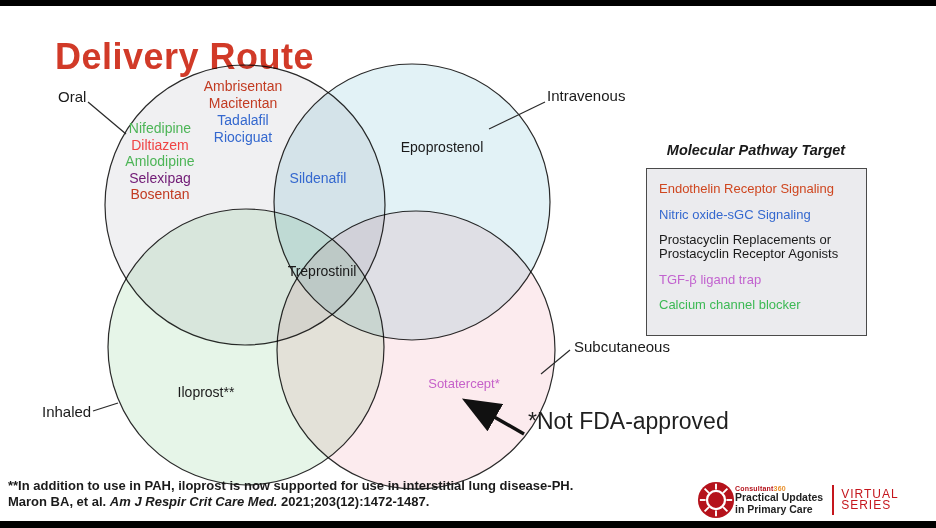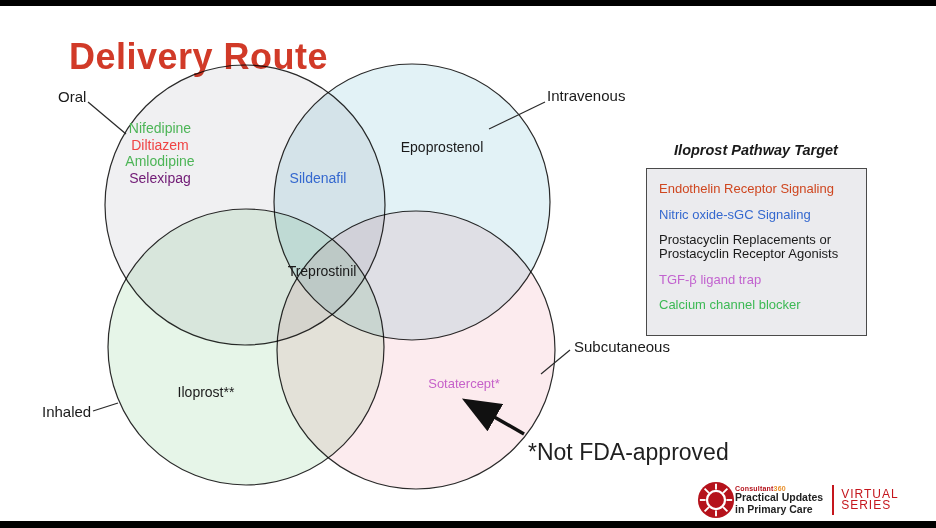--- a/index.html
+++ b/index.html
@@ -3,28 +3,28 @@
 <meta charset="utf-8">
 <style>
   html,body{margin:0;padding:0;background:#000;}
   .slide{
     position:relative;width:936px;height:528px;background:#ffffff;overflow:hidden;
     font-family:"Liberation Sans", sans-serif;color:#1a1a1a;
   }
   .bar{position:absolute;left:0;width:936px;background:#000;}
   .bar.top{top:0;height:6px;}
   .bar.bottom{bottom:0;height:7px;}
-  .title{position:absolute;left:69px;top:12px;font-size:36px;letter-spacing:.5px;}
+  .title{position:absolute;left:55px;top:12px;font-size:36px;letter-spacing:.5px;}
   .venn-svg{position:absolute;left:0;top:0;}
   .venn-svg circle{mix-blend-mode:multiply;}
   .lbl{position:absolute;white-space:nowrap;}
   .route-label{font-size:15px;color:#1a1a1a;}
   .drug-group{position:absolute;text-align:center;font-size:14px;line-height:17px;}
   .drug-single{position:absolute;text-align:center;font-size:14px;white-space:nowrap;}
-  .note-fda{position:absolute;left:528px;top:439px;font-size:23px;color:#1f1f1f;}
+  .note-fda{position:absolute;left:528px;top:408px;font-size:23px;color:#1f1f1f;}
   .legend-title{position:absolute;left:645px;top:142px;width:222px;text-align:center;
     font-size:14.5px;font-weight:bold;font-style:italic;}
   .legend-box{position:absolute;left:646px;top:168px;width:199px;height:135px;
     background:#ebebee;border:1.6px solid #4a4a4a;padding:13px 8px 18px 12px;}
   .legend-item{font-size:13px;line-height:14px;margin-bottom:11.5px;}
   .footnote{position:absolute;left:8px;top:478px;font-size:13px;font-weight:bold;line-height:15.5px;}
   .footnote .journal{font-style:italic;}
   .brand{position:absolute;left:697px;top:479px;height:42px;display:flex;align-items:center;}
   .brand-logo{width:38px;height:38px;}
   .brand-text{line-height:1.05;}
@@ -57,44 +57,55 @@
     <line x1="93" y1="411" x2="118" y2="403" stroke="#2a2a2a" stroke-width="1.2"></line>
     <line x1="570" y1="350" x2="541" y2="374" stroke="#2a2a2a" stroke-width="1.2"></line>
     <line x1="524" y1="434" x2="468" y2="402" stroke="#111" stroke-width="3.5" marker-end="url(#ah)"></line>
   </svg>
 
   <div class="lbl route-label" style="left:58px;top:88px">Oral</div>
   <div class="lbl route-label" style="left:547px;top:87px">Intravenous</div>
   <div class="lbl route-label" style="left:42px;top:403px">Inhaled</div>
   <div class="lbl route-label" style="left:574px;top:338px">Subcutaneous</div>
 
+  <div class="drug-group" style="left:168px;top:78px;width:150px">
+      <div style="color: rgb(194, 59, 34);">Ambrisentan</div>
+      <div style="color: rgb(194, 59, 34);">Macitentan</div>
+      <div style="color: rgb(52, 104, 207);">Tadalafil</div>
+      <div style="color: rgb(52, 104, 207);">Riociguat</div>
+    </div>
   <div class="drug-group" style="left:95px;top:120px;width:130px;line-height:16.5px">
       <div style="color: rgb(77, 181, 87);">Nifedipine</div>
       <div style="color: #ef4444;">Diltiazem</div>
       <div style="color: rgb(77, 181, 87);">Amlodipine</div>
       <div style="color: #701a75;">Selexipag</div>
+      <div style="color: rgb(194, 59, 34);">Bosentan</div>
     </div>
 
   <div class="drug-single" style="left: 268px; top: 170px; width: 100px; color: rgb(52, 104, 207);">Sildenafil</div>
   <div class="drug-single" style="left: 382px; top: 139px; width: 120px; color: rgb(26, 26, 26);">Epoprostenol</div>
   <div class="drug-single" style="left: 262px; top: 263px; width: 120px; color: rgb(26, 26, 26);">Treprostinil</div>
   <div class="drug-single" style="left: 146px; top: 384px; width: 120px; color: rgb(26, 26, 26);">Iloprost**</div>
   <div class="drug-single" style="left: 404px; top: 376px; width: 120px; font-size: 13px; color: rgb(198, 97, 201);">Sotatercept*</div>
 
   <div class="note-fda">*Not FDA-approved</div>
 
-  <div class="legend-title">Iloprost Pathway Target</div>
+  <div class="legend-title">Molecular Pathway Target</div>
   <div class="legend-box">
       <div class="legend-item" style="color: rgb(207, 70, 31);">Endothelin Receptor Signaling</div>
       <div class="legend-item" style="color: rgb(52, 104, 207);">Nitric oxide-sGC Signaling</div>
       <div class="legend-item" style="color: rgb(26, 26, 26);">Prostacyclin Replacements or Prostacyclin Receptor Agonists</div>
       <div class="legend-item" style="color: rgb(194, 99, 207);">TGF-β ligand trap</div>
       <div class="legend-item" style="color: rgb(60, 185, 84);">Calcium channel blocker</div>
     </div>
 
+  <div class="footnote">
+    <div>**In addition to use in PAH, iloprost is now supported for use in interstitial lung disease-PH.</div>
+    <div><span>Maron BA, et al. </span><span class="journal">Am J Respir Crit Care Med.</span><span> 2021;203(12):1472-1487.</span></div>
+  </div>
 
   <div class="brand">
     <svg class="brand-logo" viewBox="0 0 40 40">
       <circle cx="20" cy="20" r="19" fill="#b5121b"></circle>
       <circle cx="20" cy="20" r="9.5" fill="none" stroke="#fff" stroke-width="2.4"></circle>
       <g stroke="#fff" stroke-width="2">
         <line x1="20" y1="3" x2="20" y2="9"></line>
           <line x1="20" y1="31" x2="20" y2="37"></line>
         <line x1="3" y1="20" x2="9" y2="20"></line>
           <line x1="31" y1="20" x2="37" y2="20"></line>

